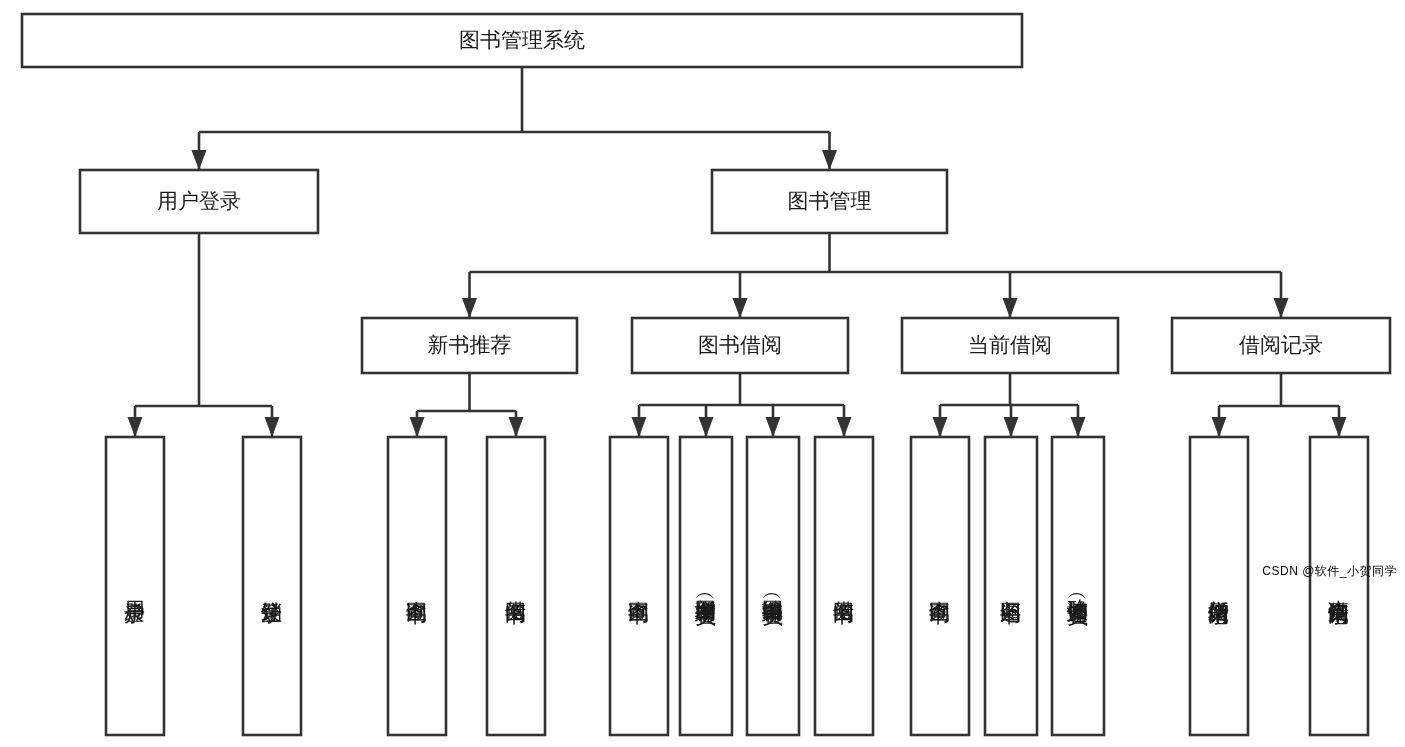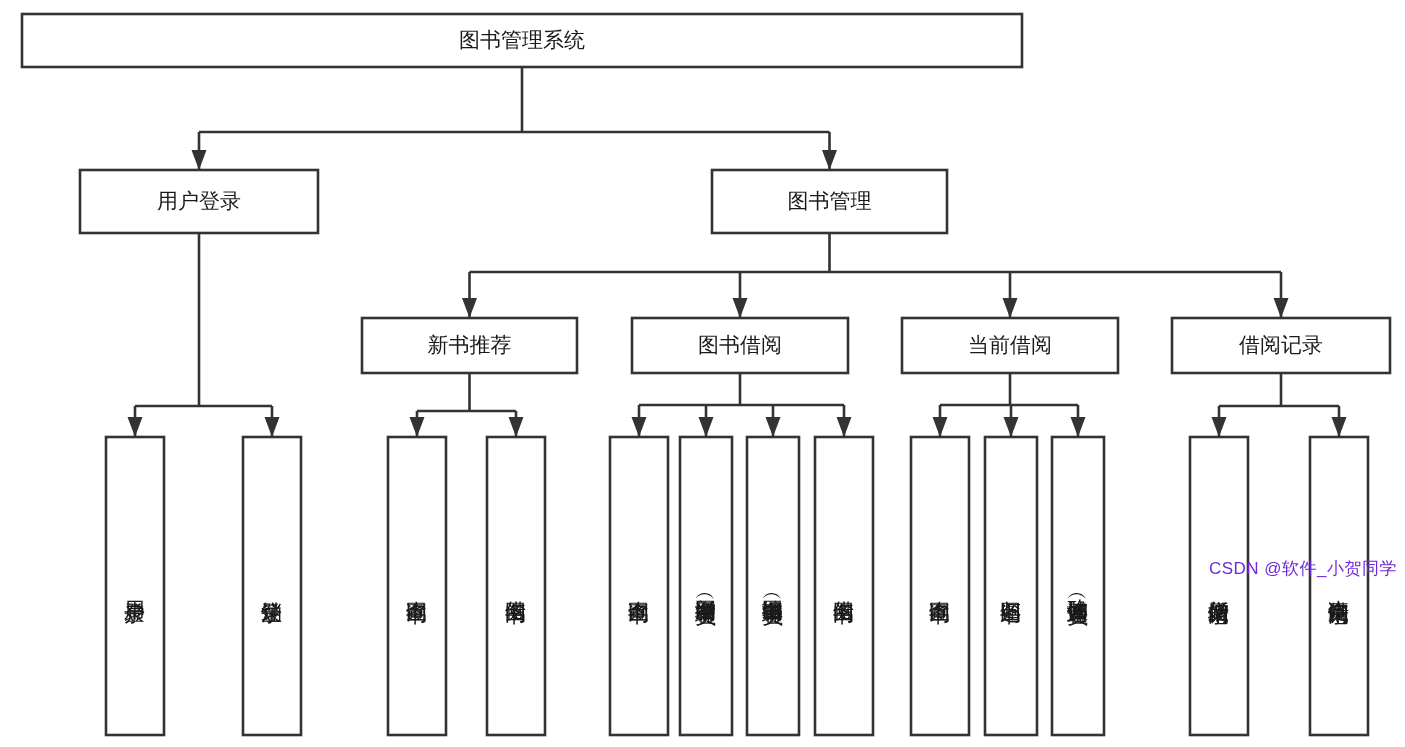--- a/index.html
+++ b/index.html
@@ -64,22 +64,22 @@
     display: flex;
     align-items: center;
     justify-content: center;
     pointer-events: none;
   }
   #watermark {
     position: absolute;
     right: 8px;
     bottom: 4px;
     font-family: "Liberation Sans", "DejaVu Sans", sans-serif;
-    font-size: 17px;
-    color: #6d28d9;
+    font-size: 12px;
+    color: #000000;
     white-space: nowrap;
     letter-spacing: 0.5px;
   }
 </style>
 </head>
 <body>
 
 <div id="diagram-root">
 
   <svg id="tree-svg" viewBox="0 0 1405 747" xmlns="http://www.w3.org/2000/svg">

